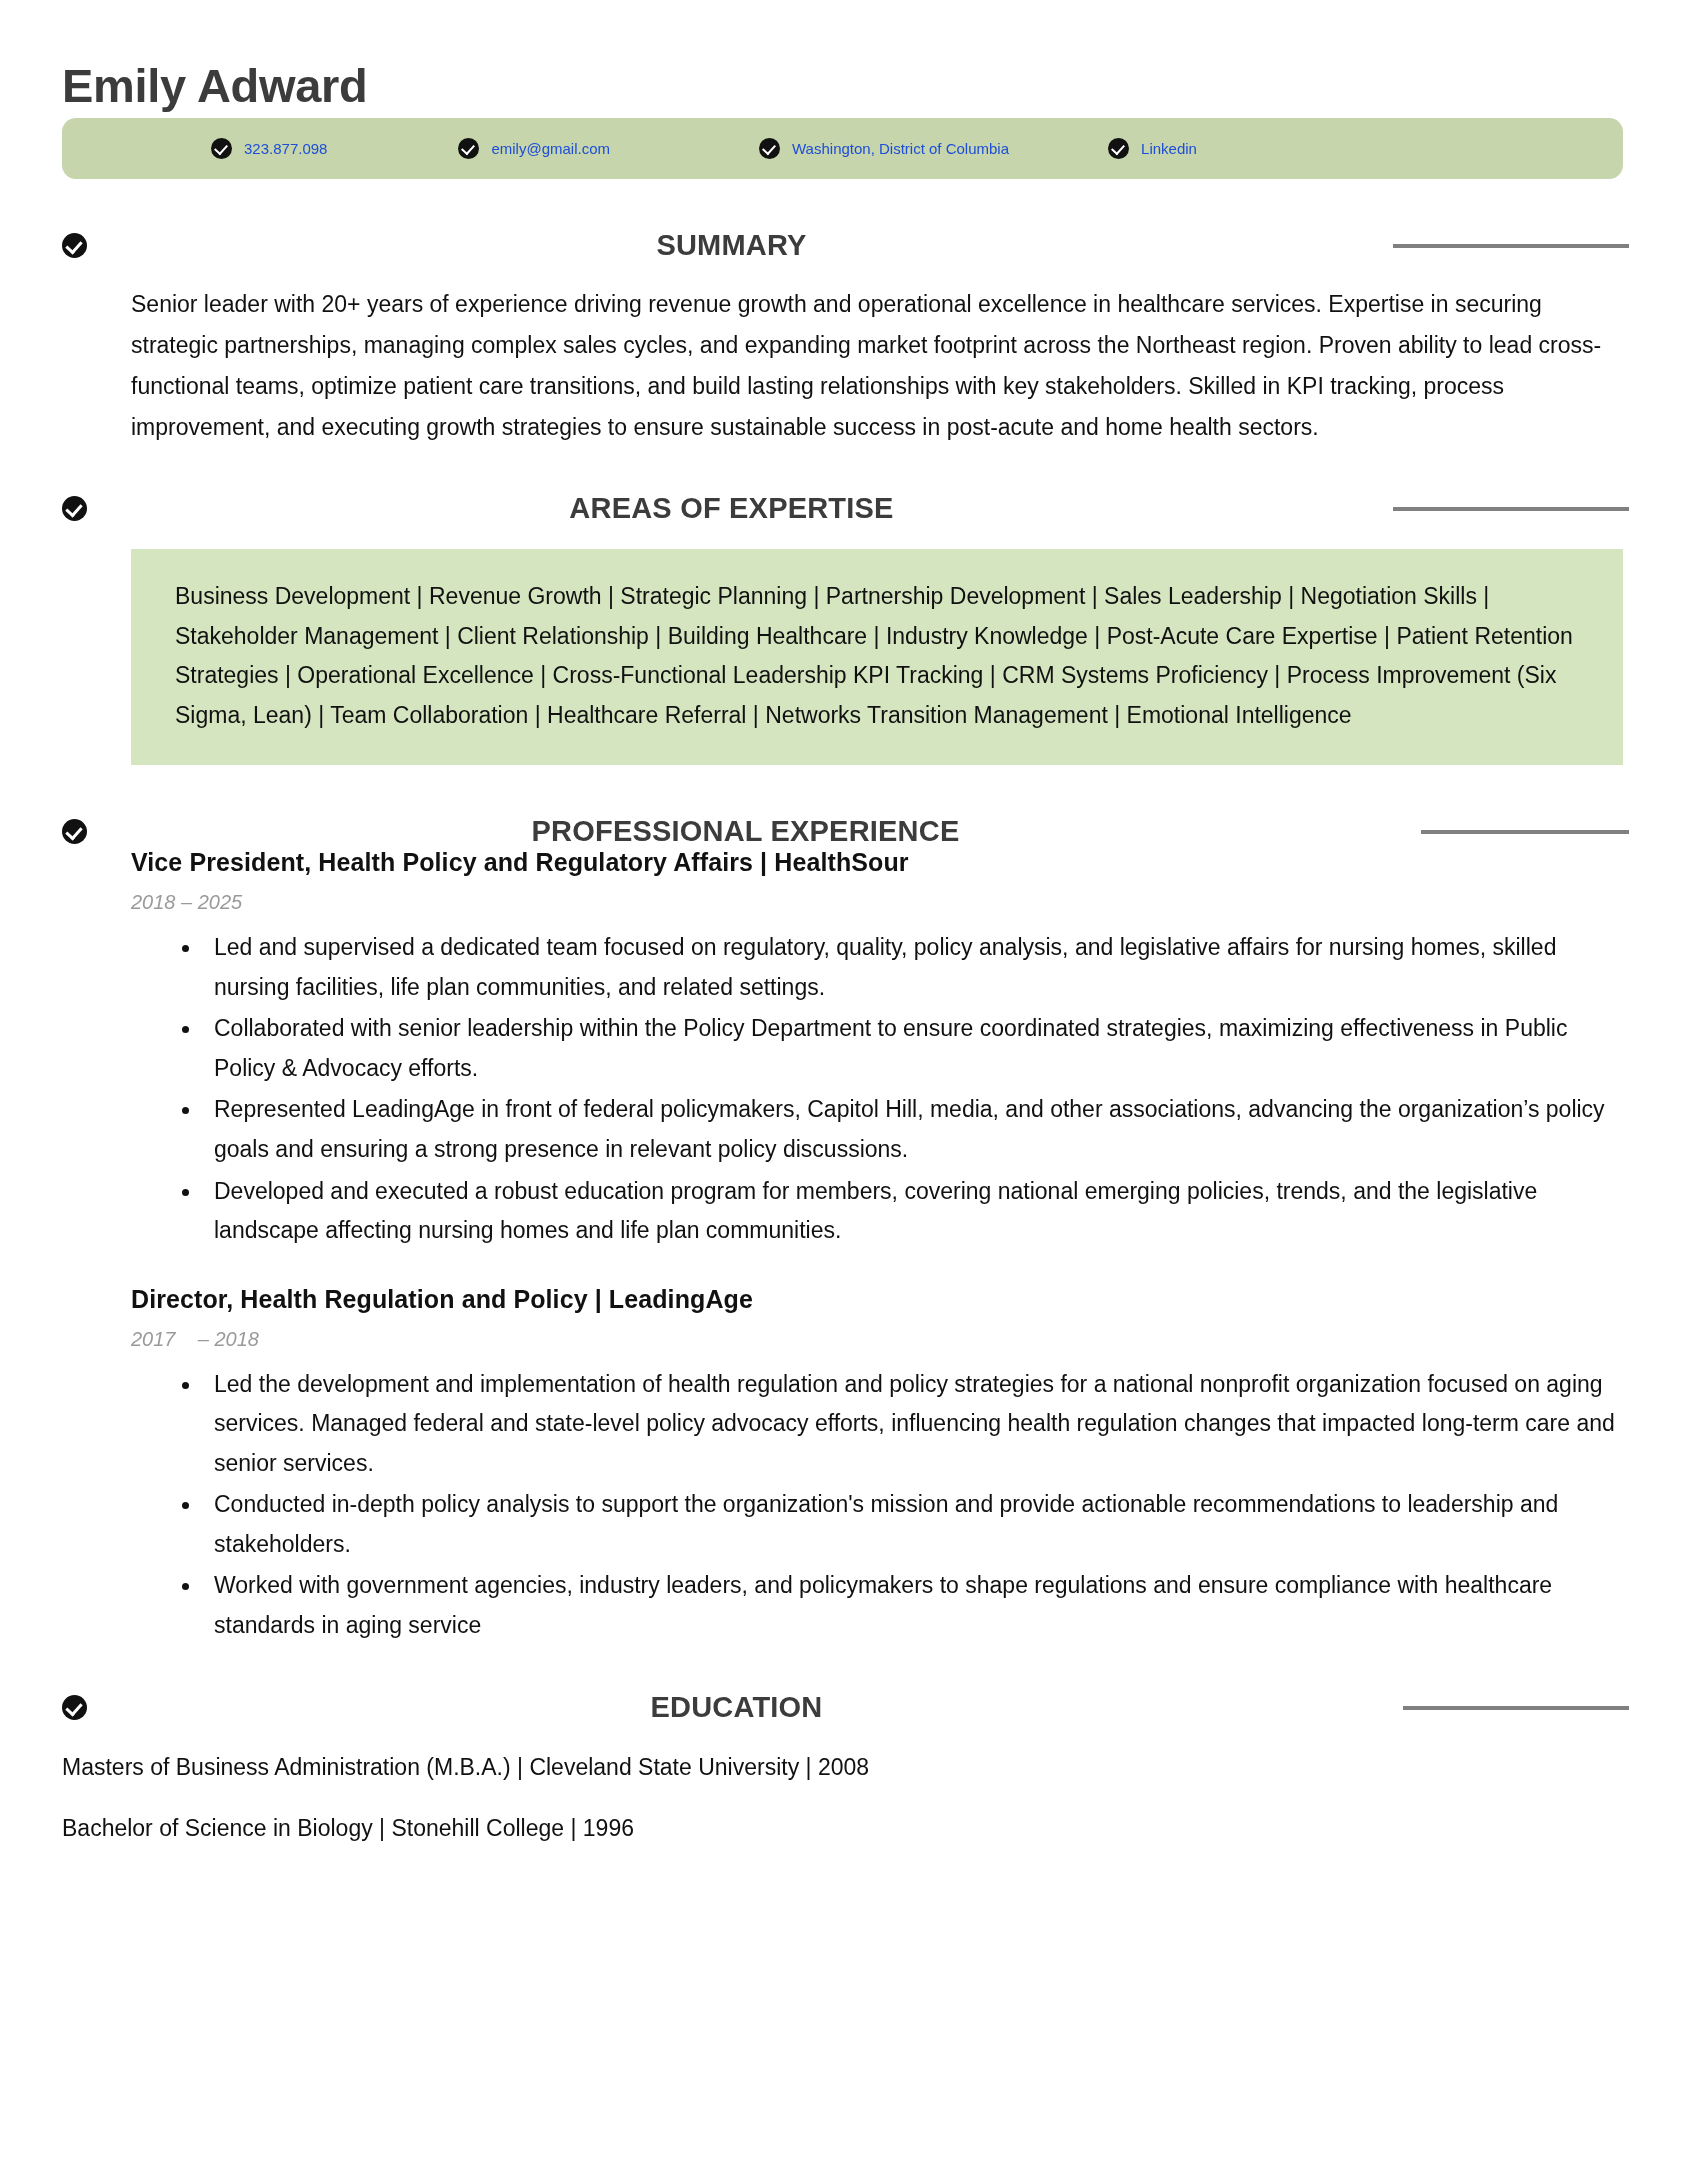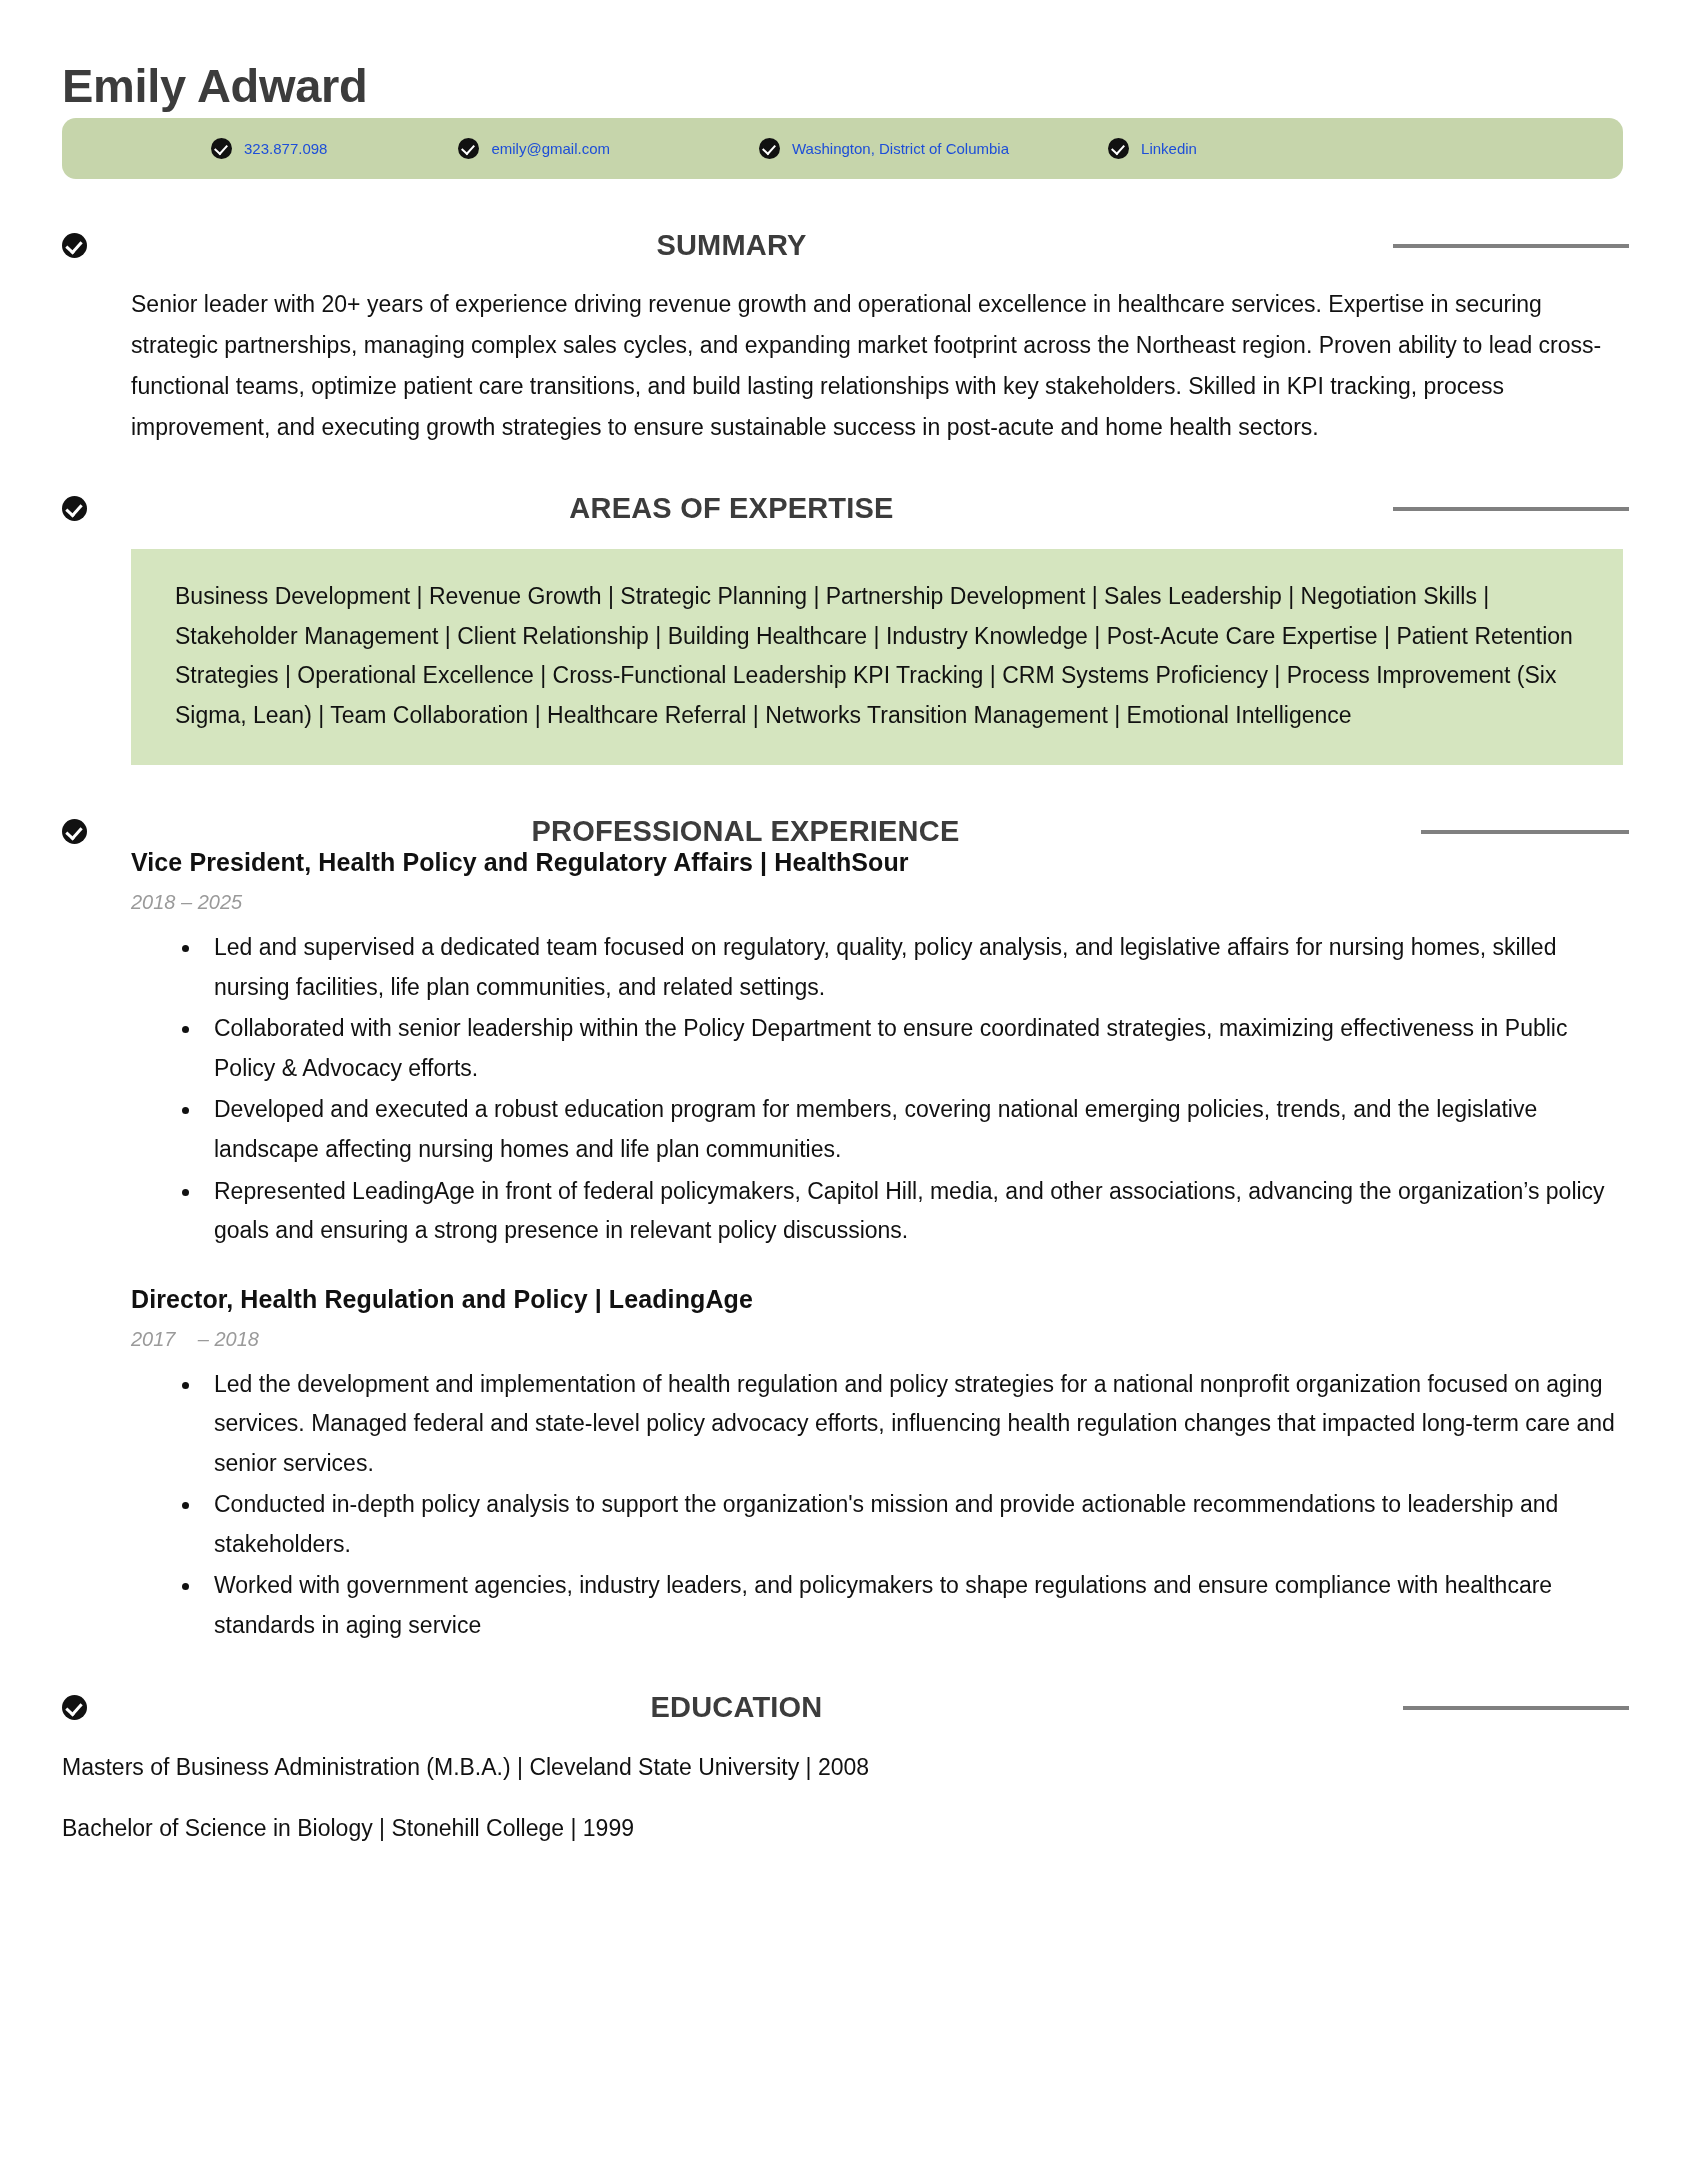--- a/index.html
+++ b/index.html
@@ -254,22 +254,22 @@
       <span class="section-title">PROFESSIONAL EXPERIENCE</span>
       <span class="rule w-experience"></span>
     </div>
 
     <div class="job">
       <div class="job-heading">Vice President, Health Policy and Regulatory Affairs | HealthSour</div>
       <div class="job-dates">2018 – 2025</div>
       <ul class="bullets">
         <li>Led and supervised a dedicated team focused on regulatory, quality, policy analysis, and legislative affairs for nursing homes, skilled nursing facilities, life plan communities, and related settings.</li>
         <li>Collaborated with senior leadership within the Policy Department to ensure coordinated strategies, maximizing effectiveness in Public Policy &amp; Advocacy efforts.</li>
+        <li>Represented LeadingAge in front of federal policymakers, Capitol Hill, media, and other associations, advancing the organization’s policy goals and ensuring a strong presence in relevant policy discussions.</li>
         <li>Developed and executed a robust education program for members, covering national emerging policies, trends, and the legislative landscape affecting nursing homes and life plan communities.</li>
-        <li>Represented LeadingAge in front of federal policymakers, Capitol Hill, media, and other associations, advancing the organization’s policy goals and ensuring a strong presence in relevant policy discussions.</li>
       </ul>
     </div>
 
     <div class="job">
       <div class="job-heading">Director, Health Regulation and Policy | LeadingAge</div>
       <div class="job-dates">2017    – 2018</div>
       <ul class="bullets">
         <li>Led the development and implementation of health regulation and policy strategies for a national nonprofit organization focused on aging services. Managed federal and state-level policy advocacy efforts, influencing health regulation changes that impacted long-term care and senior services.</li>
         <li>Conducted in-depth policy analysis to support the organization's mission and provide actionable recommendations to leadership and stakeholders.</li>
         <li>Worked with government agencies, industry leaders, and policymakers to shape regulations and ensure compliance with healthcare standards in aging service</li>
@@ -277,17 +277,17 @@
     </div>
   </div>
 
   <div class="education-block">
     <div class="section-head">
       <span class="badge big"></span>
       <span class="section-title">EDUCATION</span>
       <span class="rule w-education"></span>
     </div>
     <div class="edu-line">Masters of Business Administration (M.B.A.) | Cleveland State University | 2008</div>
-    <div class="edu-line">Bachelor of Science in Biology | Stonehill College | 1999</div>
+    <div class="edu-line">Bachelor of Science in Biology | Stonehill College | 1996</div>
   </div>
 
 </div>
 
 
 </body></html>

